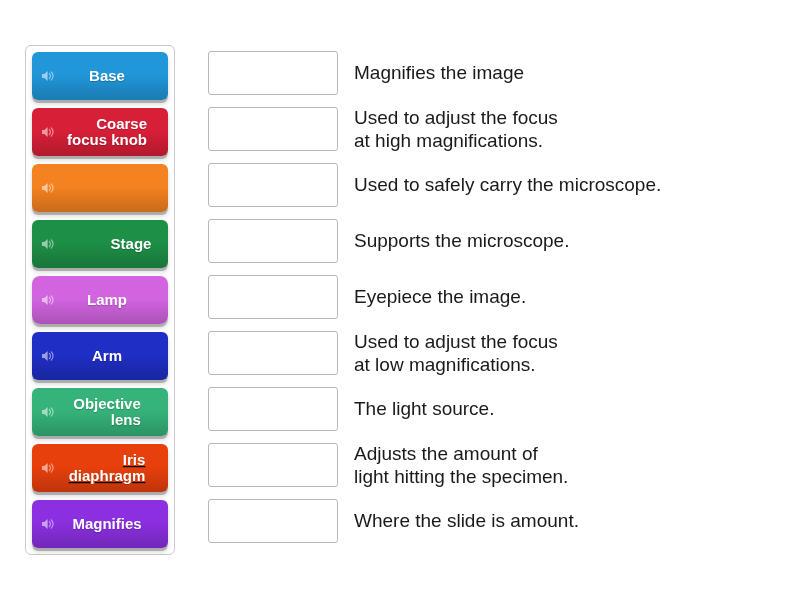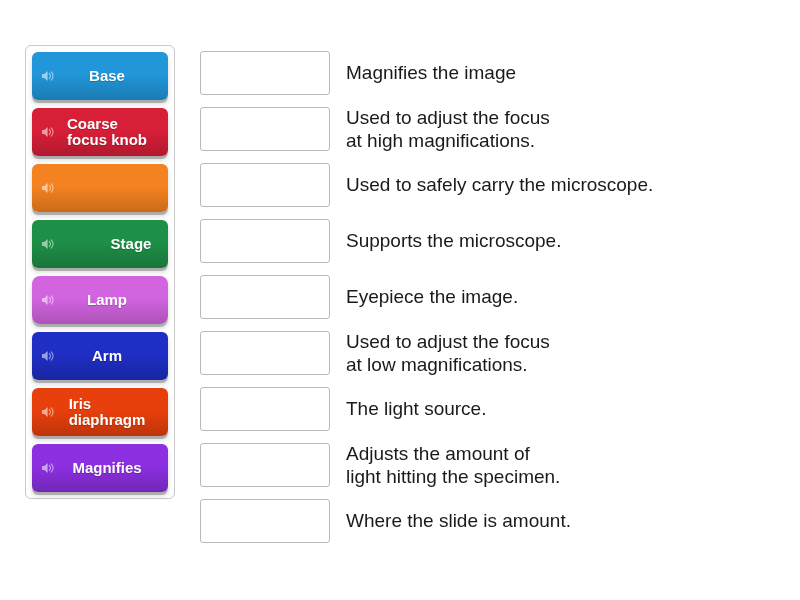--- a/index.html
+++ b/index.html
@@ -50,21 +50,21 @@
   }
   .tile:last-child {
     margin-bottom: 0;
   }
 
   .tile-label {
     color: #ffffff;
     font-size: 15px;
     font-weight: bold;
     line-height: 1.06;
-    text-align: left;
+    text-align: right;
     padding: 0 6px 0 20px;
     text-shadow: 0 1px 1px rgba(0, 0, 0, 0.22);
     white-space: pre-line;
   }
 
   .speaker-icon {
     position: absolute;
     left: 8px;
     top: 50%;
     transform: translateY(-50%);
@@ -84,20 +84,21 @@
     position: absolute;
     left: 200px;
     top: 45px;
     width: 580px;
   }
 
   .answer-row {
     display: flex;
     align-items: center;
     height: 56px;
+    margin-left: 8px;
   }
 
   .drop-zone {
     flex: 0 0 auto;
     box-sizing: border-box;
     width: 130px;
     height: 44px;
     border: 1px solid #b8b8b8;
     border-radius: 3px;
     background: #ffffff;
@@ -172,21 +173,32 @@
       <div class="tile" style="background: linear-gradient(rgb(31, 46, 196) 0%, rgb(31, 46, 196) 46%, rgb(25, 38, 161) 100%);">
         <span class="speaker-icon">
           <svg viewBox="0 0 16 16" aria-hidden="true">
             <path d="M2 6 h2.4 L7.6 3.1 v9.8 L4.4 10 H2 Z" fill="#ffffff"></path>
             <path d="M9.3 5.4 a3.6 3.6 0 0 1 0 5.2" stroke="#ffffff" stroke-width="1.1" fill="none" stroke-linecap="round"></path>
             <path d="M11.3 3.8 a6 6 0 0 1 0 8.4" stroke="#ffffff" stroke-width="1.1" fill="none" stroke-linecap="round"></path>
           </svg>
         </span>
         <span class="tile-label">Arm</span>
       </div>
-      <div class="tile" style="background: linear-gradient(rgb(232, 64, 12) 0%, rgb(232, 64, 12) 46%, rgb(190, 52, 10) 100%);">
+      <div class="tile" style="background: linear-gradient(rgb(54, 179, 122) 0%, rgb(54, 179, 122) 46%, rgb(44, 147, 100) 100%);">
+        <span class="speaker-icon">
+          <svg viewBox="0 0 16 16" aria-hidden="true">
+            <path d="M2 6 h2.4 L7.6 3.1 v9.8 L4.4 10 H2 Z" fill="#ffffff"></path>
+            <path d="M9.3 5.4 a3.6 3.6 0 0 1 0 5.2" stroke="#ffffff" stroke-width="1.1" fill="none" stroke-linecap="round"></path>
+            <path d="M11.3 3.8 a6 6 0 0 1 0 8.4" stroke="#ffffff" stroke-width="1.1" fill="none" stroke-linecap="round"></path>
+          </svg>
+        </span>
+        <span class="tile-label">Objective
+lens</span>
+      </div>
+      <div class="tile" style="background: linear-gradient(rgb(232, 64, 12) 0%, rgb(232, 64, 12) 46%, rgb(190, 52, 10) 100%); text-decoration: underline;">
         <span class="speaker-icon">
           <svg viewBox="0 0 16 16" aria-hidden="true">
             <path d="M2 6 h2.4 L7.6 3.1 v9.8 L4.4 10 H2 Z" fill="#ffffff"></path>
             <path d="M9.3 5.4 a3.6 3.6 0 0 1 0 5.2" stroke="#ffffff" stroke-width="1.1" fill="none" stroke-linecap="round"></path>
             <path d="M11.3 3.8 a6 6 0 0 1 0 8.4" stroke="#ffffff" stroke-width="1.1" fill="none" stroke-linecap="round"></path>
           </svg>
         </span>
         <span class="tile-label">Iris
 diaphragm</span>
       </div>

